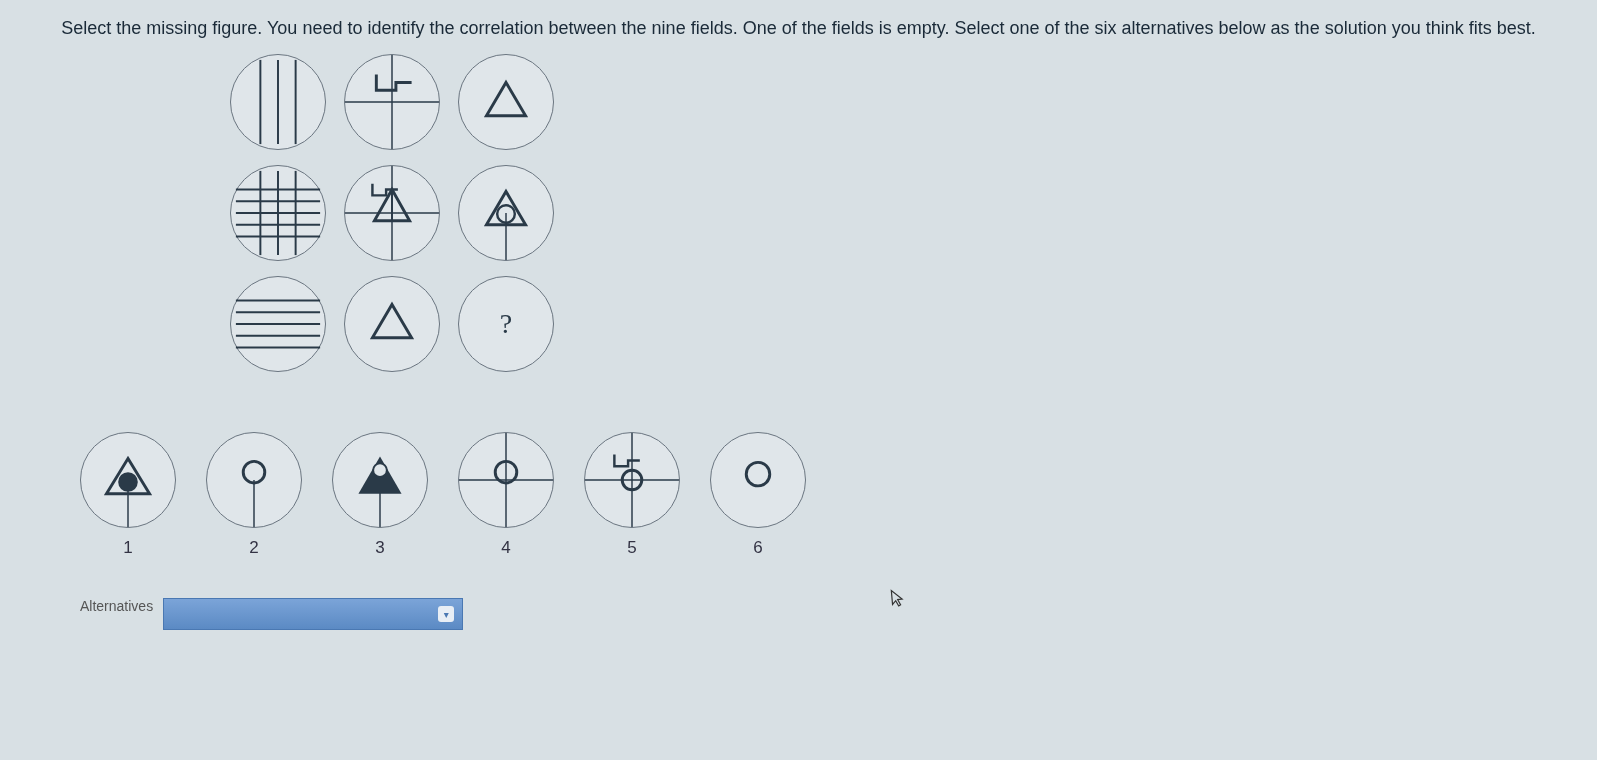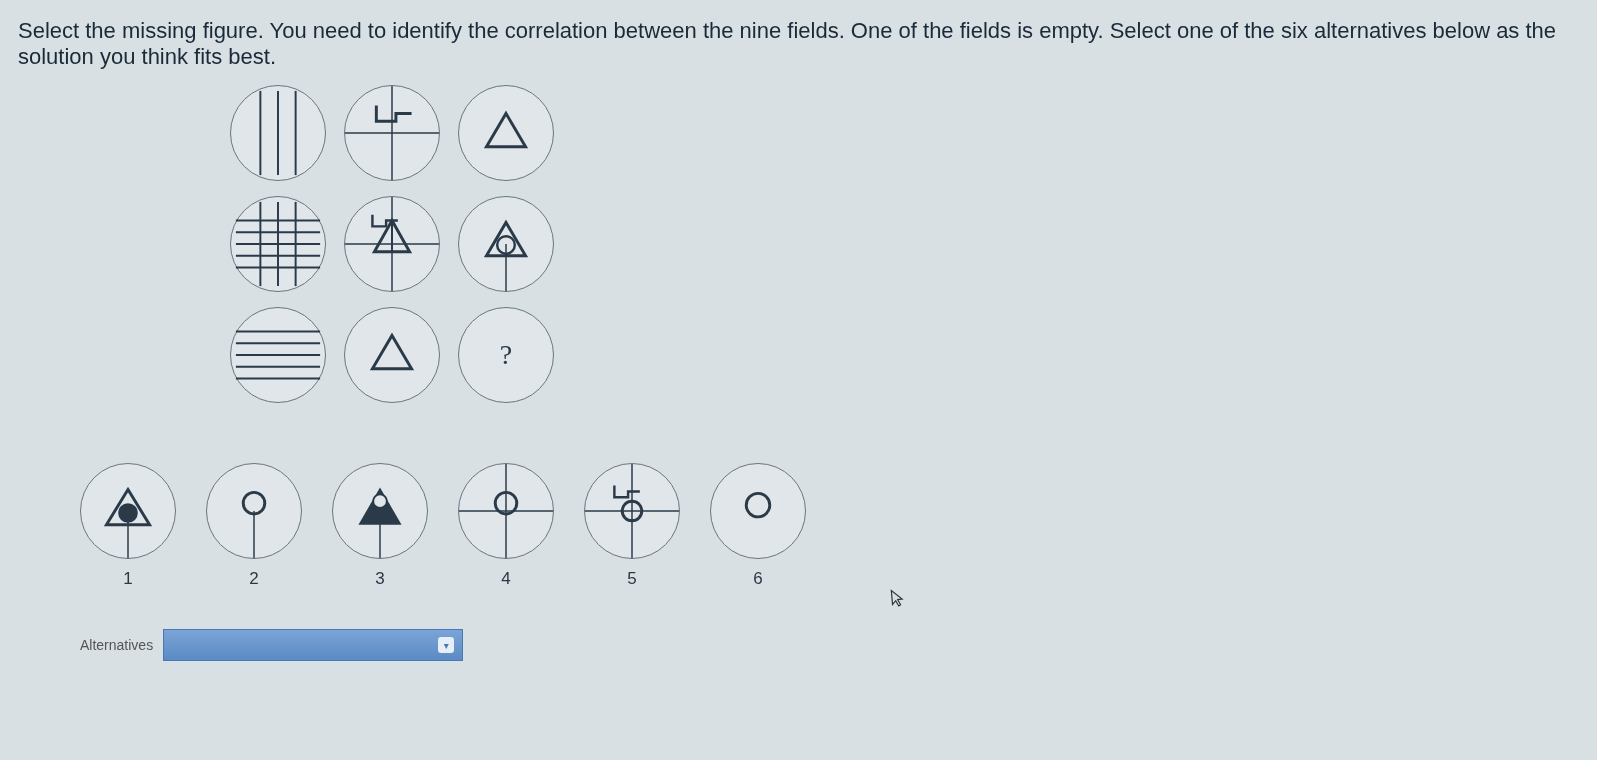--- a/index.html
+++ b/index.html
@@ -6,22 +6,23 @@
     body {
       font-family: -apple-system, BlinkMacSystemFont, "Segoe UI", sans-serif;
       background: #d8e0e4;
       width: 1597px;
       height: 760px;
       overflow: hidden;
       position: relative;
     }
     .instruction {
       padding: 18px 18px 10px 18px;
-      font-size: 22px;
+      font-size: 18px;
       color: #1a2a38;
+      text-align: center;
     }
     .grid-area {
       margin-left: 230px;
       margin-top: 5px;
     }
     .grid-row { display: flex; gap: 18px; margin-bottom: 15px; }
     .cell {
       width: 96px;
       height: 96px;
       border: 1px solid #6a7580;
@@ -45,21 +46,21 @@
       border: 1px solid #6a7580;
       border-radius: 50%;
       background: #e0e6ea;
       display: flex; align-items: center; justify-content: center;
       position: relative;
       cursor: pointer;
     }
     .alt-num { margin-top: 10px; color: #334; font-size: 17px; }
     .answer-row {
       display: flex;
-      align-items: center;
+      align-items: flex-start;
       margin-top: 40px;
       margin-left: 80px;
       gap: 10px;
     }
     .answer-label { color: #555; font-size: 14px; }
     .answer-select {
       width: 300px;
       height: 32px;
       background: linear-gradient(#7ba4d8, #5b8ac4);
       border: 1px solid #4a78b2;

